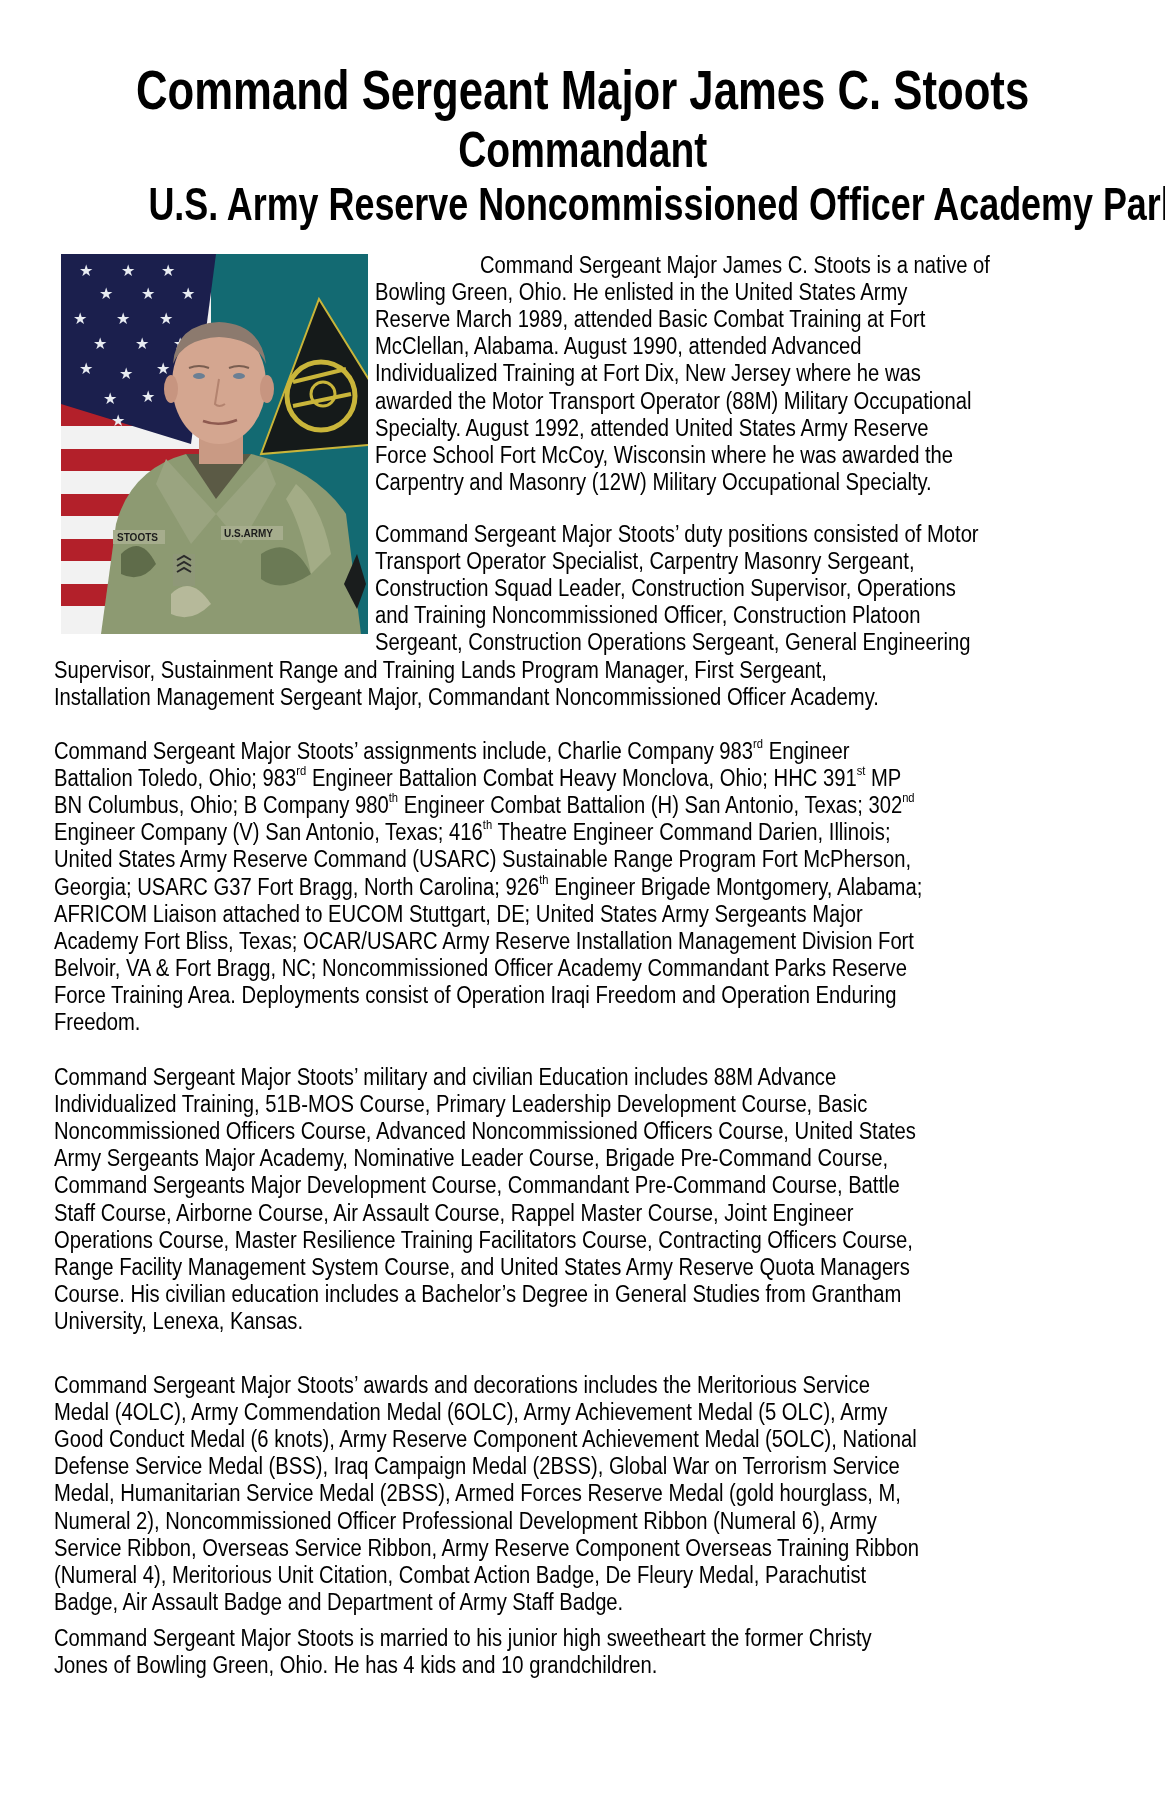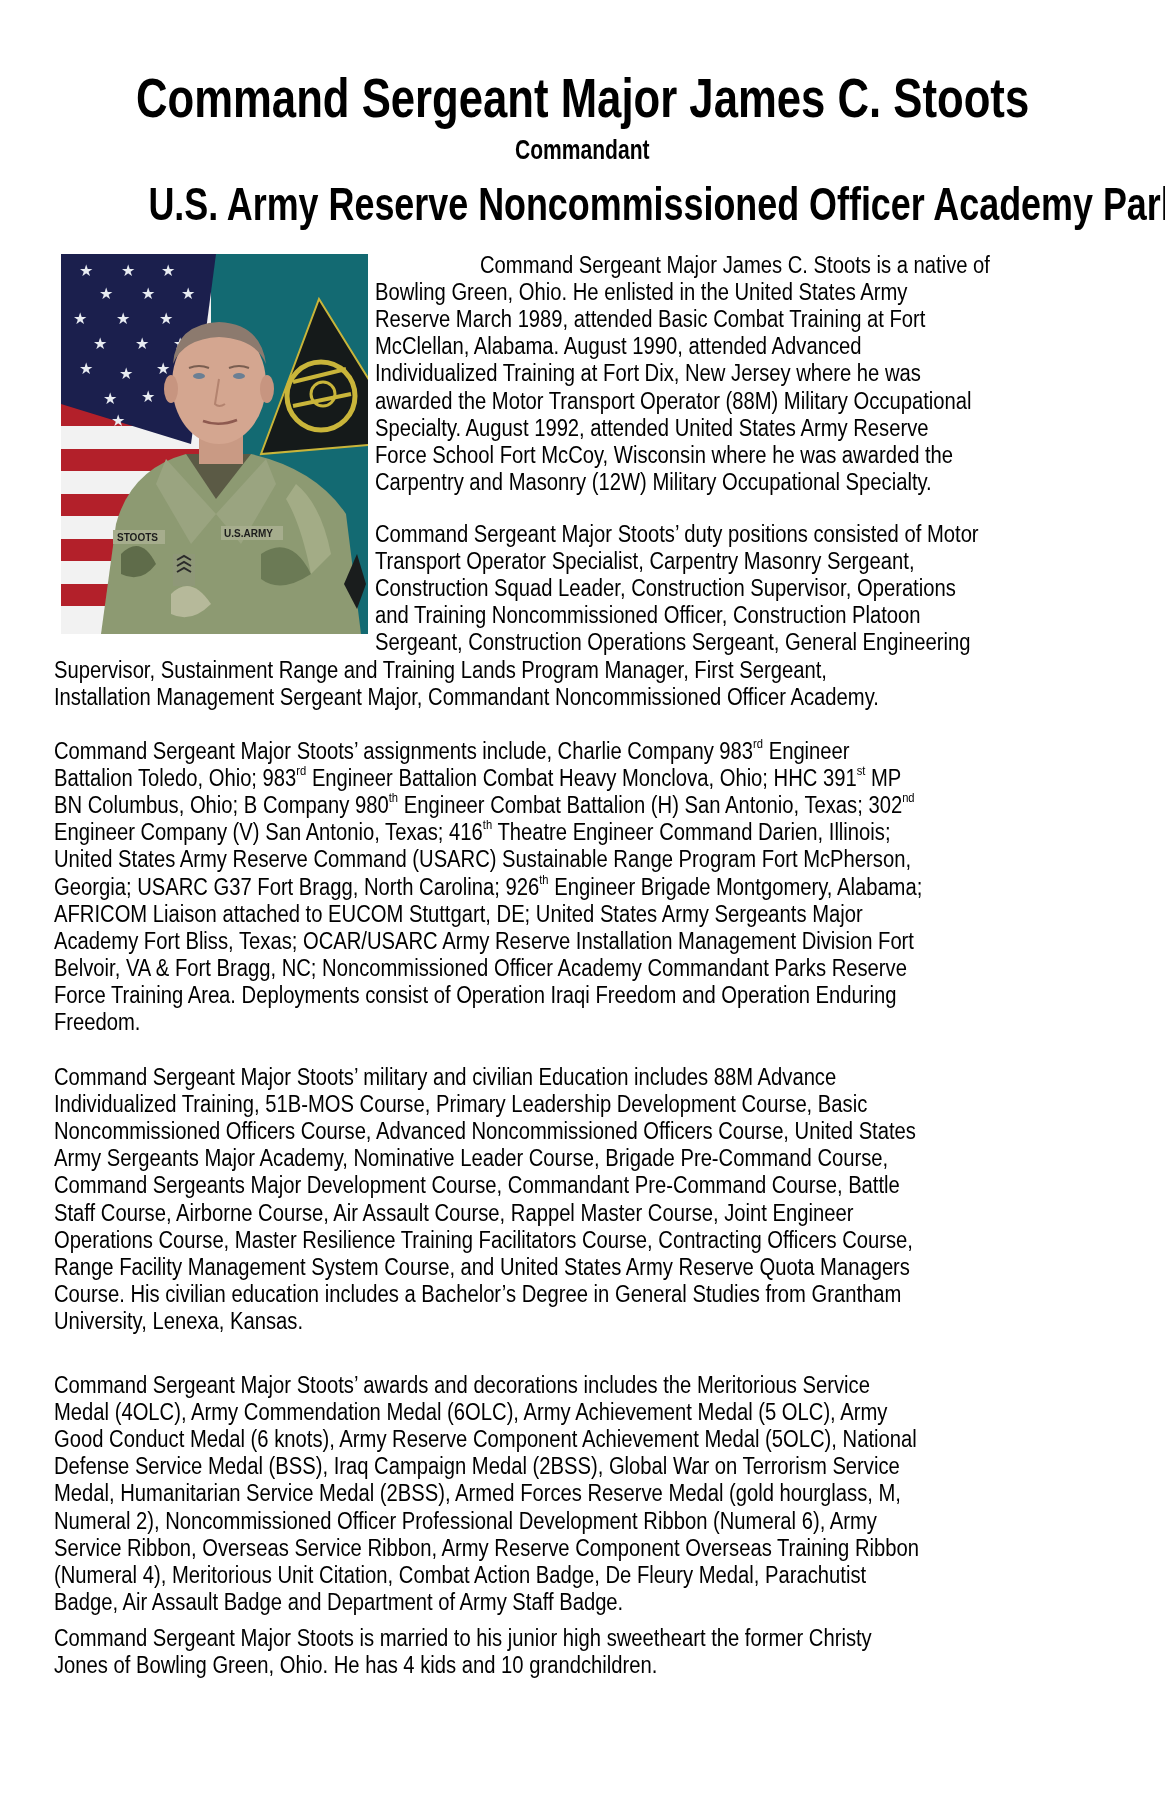--- a/index.html
+++ b/index.html
@@ -1,21 +1,21 @@
 <!DOCTYPE html>
 <html><head>
   <meta charset="utf-8">
   <style>
     html, body { margin: 0; padding: 0; background: #ffffff; }
     body { width: 1165px; height: 1800px; position: relative; overflow: hidden; color: #000; }
     .title-block { position: absolute; left: 0; width: 1165px; text-align: center; font-family: "Liberation Sans", sans-serif; font-weight: bold; }
     .cond { display: inline-block; transform-origin: center center; white-space: nowrap; }
-    #t1 { top: 58px; font-size: 56px; line-height: 64px; margin-top: 8px; }
+    #t1 { top: 58px; font-size: 56px; line-height: 64px; }
     #t1 .cond { transform: scaleX(0.78); }
-    #t2 { top: 126px; font-size: 27px; line-height: 48px; }
+    #t2 { top: 126px; font-size: 50px; line-height: 48px; }
     #t2 .cond { transform: scaleX(0.78); }
     #t3 { top: 178px; font-size: 46px; line-height: 52px; }
     #t3 .cond { transform: scaleX(0.78); }
 
     .photo { position: absolute; left: 61px; top: 254px; width: 307px; height: 380px; overflow: hidden; }
 
     .line { position: absolute; font-family: "Liberation Sans", sans-serif; font-size: 23.5px; line-height: 27px; white-space: nowrap; transform-origin: left top; transform: scaleX(0.86); }
     sup { font-size: 13px; line-height: 0; position: relative; top: -2px; vertical-align: super; }
   </style>
 </head>

